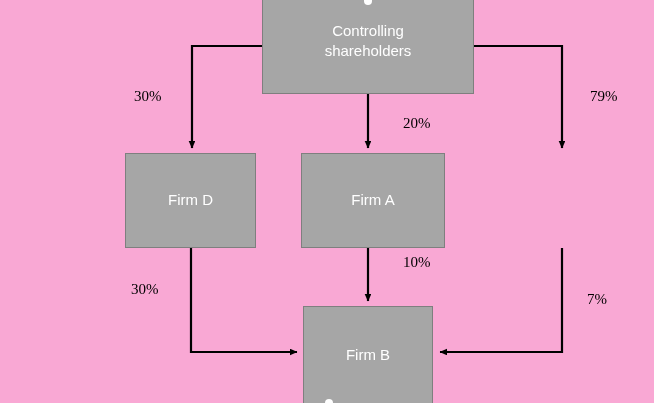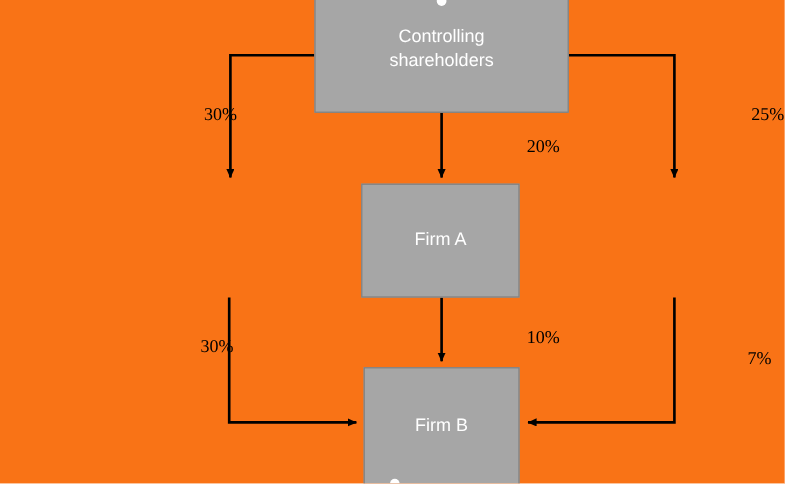--- a/index.html
+++ b/index.html
@@ -7,21 +7,21 @@
     padding: 0;
     background: #ffffff;
   }
   body {
     font-family: "Liberation Sans", sans-serif;
   }
   #canvas {
     position: relative;
     width: 654px;
     height: 403px;
-    background: #f97316;
+    background: #f9a8d4;
     overflow: hidden;
   }
   #diagram-svg {
     position: absolute;
     left: 0;
     top: 0;
     width: 654px;
     height: 403px;
   }
   .node-box {
@@ -44,21 +44,20 @@
     white-space: pre-line;
   }
   .edge-label {
     position: absolute;
     color: #000000;
     font-family: "Liberation Serif", serif;
     font-size: 15px;
     line-height: 1;
     white-space: nowrap;
     z-index: 3;
-    margin-left: 36px;
   }
   .clip-glyph {
     position: absolute;
     background: #ffffff;
     z-index: 4;
   }
 </style>
 </head>
 <body>
 
@@ -82,38 +81,41 @@
     <path d="M368,248 L368,301" fill="none" stroke="#000000" stroke-width="2.2" marker-end="url(#arrowhead)"></path>
 
     <path d="M562,248 L562,352 L440,352" fill="none" stroke="#000000" stroke-width="2.2" marker-end="url(#arrowhead)"></path>
   </svg>
 
   <div class="node-box" style="left:262px; top:-12px; width:212px; height:106px;">
     <span class="node-label">Controlling
 shareholders</span>
   </div>
 
+  <div class="node-box" style="left:125px; top:153px; width:131px; height:95px;">
+    <span class="node-label">Firm D</span>
+  </div>
 
-  <div class="node-box" style="left:301px; top:153px; width:132px; height:95px;">
+  <div class="node-box" style="left:301px; top:153px; width:144px; height:95px;">
     <span class="node-label">Firm A</span>
   </div>
 
 
   <div class="node-box" style="left:303px; top:306px; width:130px; height:104px; align-items:flex-start; padding-top:38px;">
     <span class="node-label">Firm B</span>
   </div>
 
   <div class="clip-glyph" style="left:364px; top:0px; width:8px; height:5px; border-radius:0 0 4px 4px;"></div>
   <div class="clip-glyph" style="left:325px; top:399px; width:8px; height:4px; border-radius:4px 4px 0 0;"></div>
 
   <div class="edge-label" style="left:134px; top:89px;">30%</div>
 
   <div class="edge-label" style="left:403px; top:116px;text-align:right;">20%</div>
 
-  <div class="edge-label" style="left:590px; top:89px;">25%</div>
+  <div class="edge-label" style="left:590px; top:89px;">79%</div>
 
   <div class="edge-label" style="left:131px; top:282px;">30%</div>
 
-  <div class="edge-label" style="left:403px; top:275px;">10%</div>
+  <div class="edge-label" style="left:403px; top:255px;">10%</div>
 
   <div class="edge-label" style="left:587px; top:292px;">7%</div>
 
 </div>
 
 </body></html>

